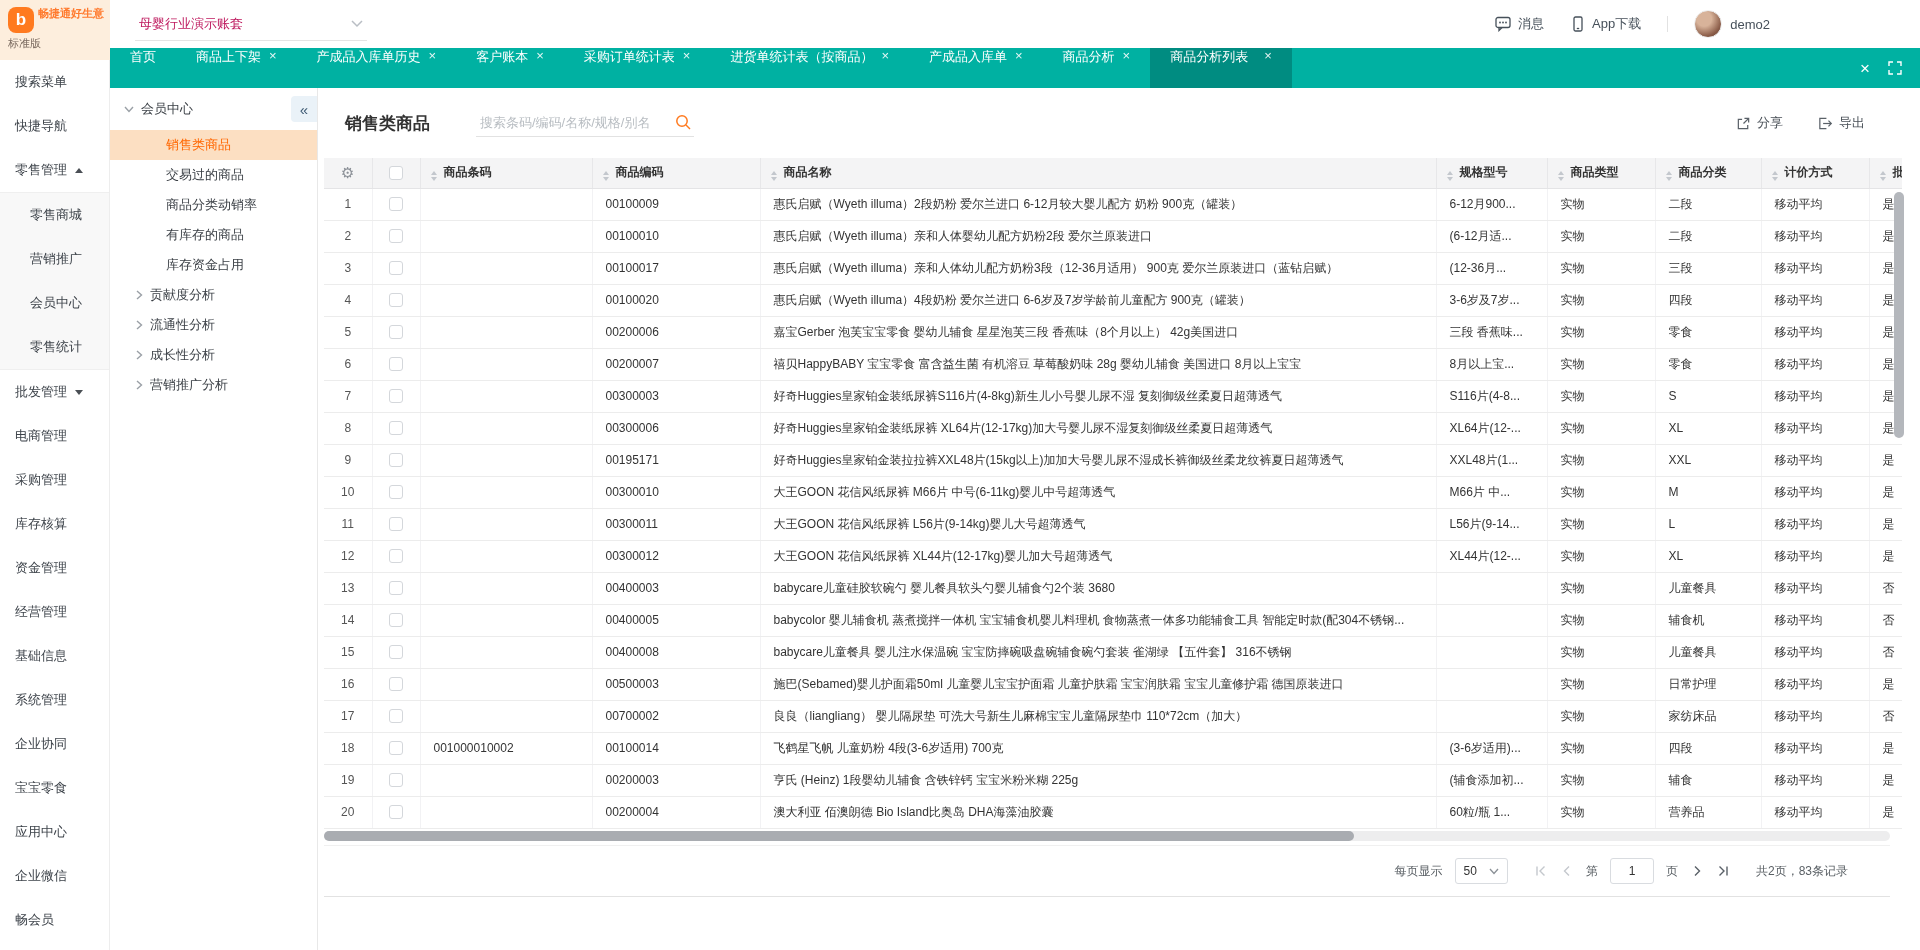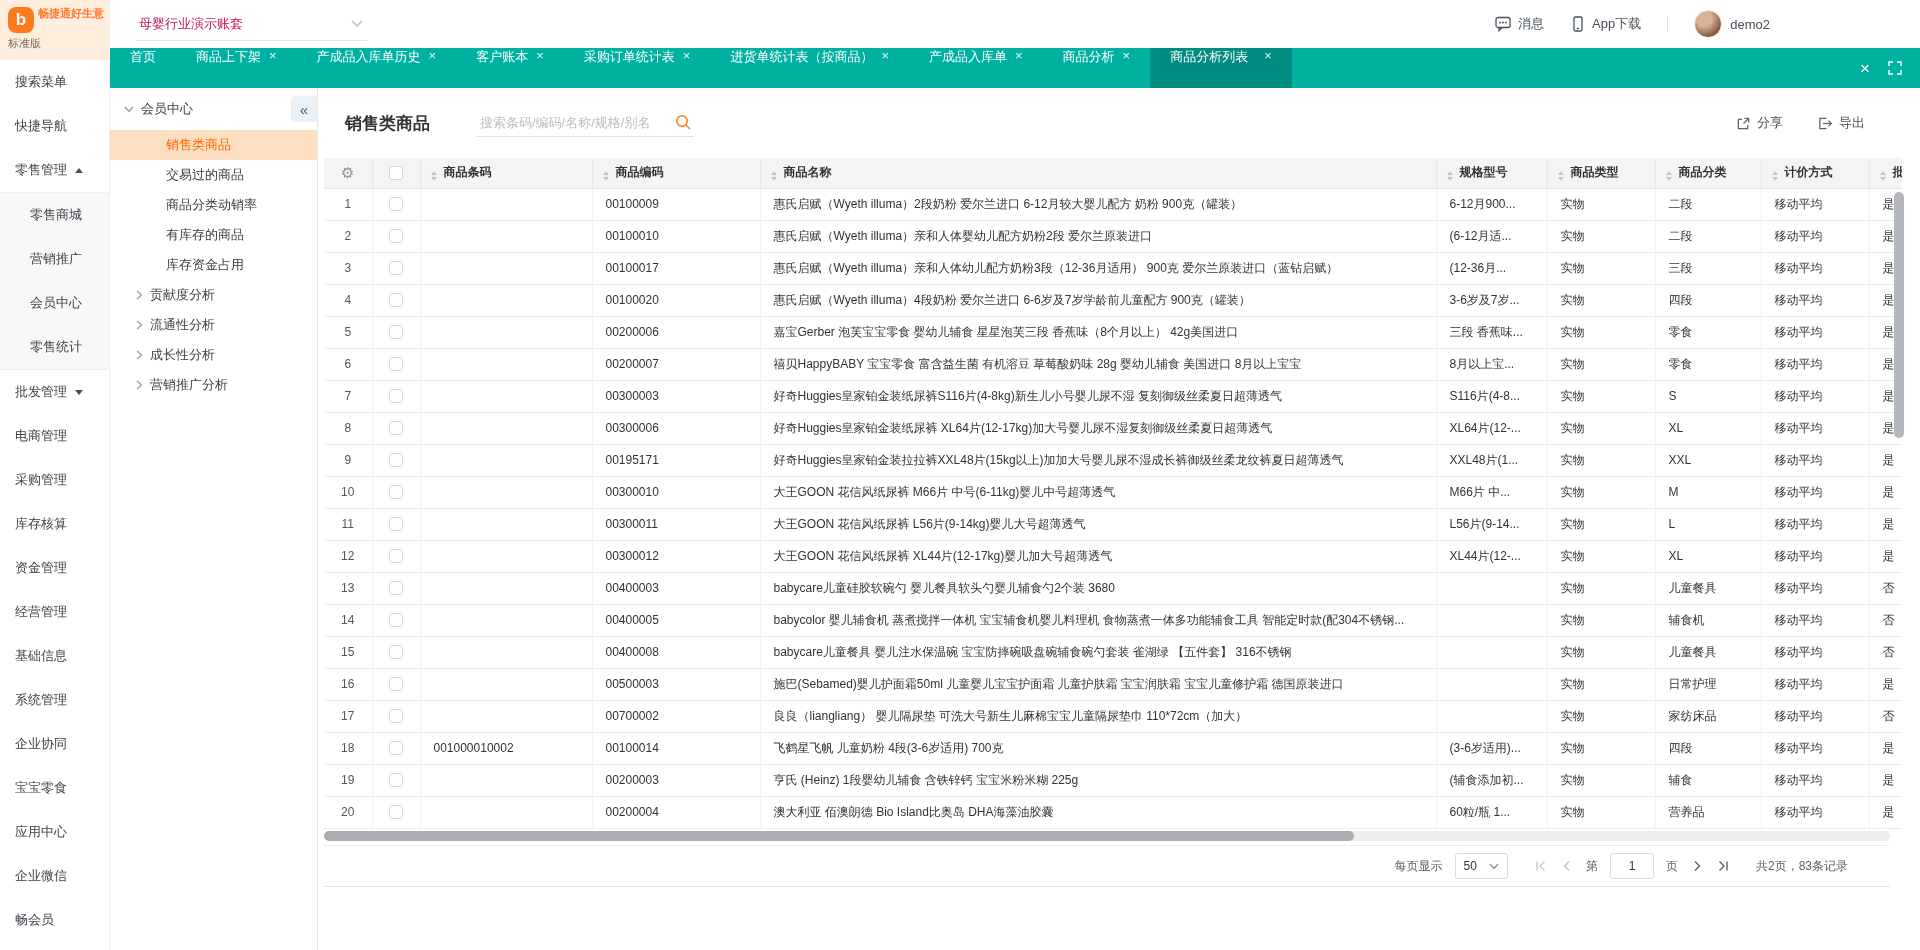--- a/index.html
+++ b/index.html
@@ -84,21 +84,21 @@
   .s-up{width:0;height:0;border-left:3.5px solid transparent;border-right:3.5px solid transparent;border-bottom:4px solid #c3c7cd;}
   .s-dn{width:0;height:0;border-left:3.5px solid transparent;border-right:3.5px solid transparent;border-top:4px solid #c3c7cd;}
 
   
   .hscroll{position:absolute;left:6px;top:743px;width:1566px;height:10px;background:#ededee;border-radius:5px;}
   .hscroll .thumb{width:1030px;height:10px;background:#a9acb1;border-radius:5px;cursor:pointer;}
   .vscroll{position:absolute;right:16px;top:104px;width:10px;height:630px;}
   .vscroll .thumb{width:10px;height:246px;background:#b4b7bc;border-radius:5px;cursor:pointer;}
 
   
-  .pagination{position:absolute;left:6px;top:757px;width:1566px;height:42px;border-top:1px solid #f0f0f0;border-bottom:1px solid #e2e2e2;
+  .pagination{position:absolute;left:6px;top:757px;width:1566px;height:52px;border-top:1px solid #f0f0f0;border-bottom:1px solid #e2e2e2;
               display:flex;align-items:center;justify-content:flex-end;gap:12px;padding-right:42px;font-size:12px;color:#5a6065;}
   .page-size-box{border:1px solid #d9dce0;border-radius:3px;height:26px;display:flex;align-items:center;
                  padding:0 8px;gap:12px;color:#333;cursor:pointer;}
   .page-input{border:1px solid #d9dce0;border-radius:3px;height:26px;width:44px;display:flex;align-items:center;justify-content:center;color:#333;}
   .nav-btn{color:#c4c8cd;display:flex;align-items:center;cursor:pointer;}
   .nav-btn.enabled{color:#596067;}
   .pg-gap{width:2px;}
 </style>
 </head>
 <body>

